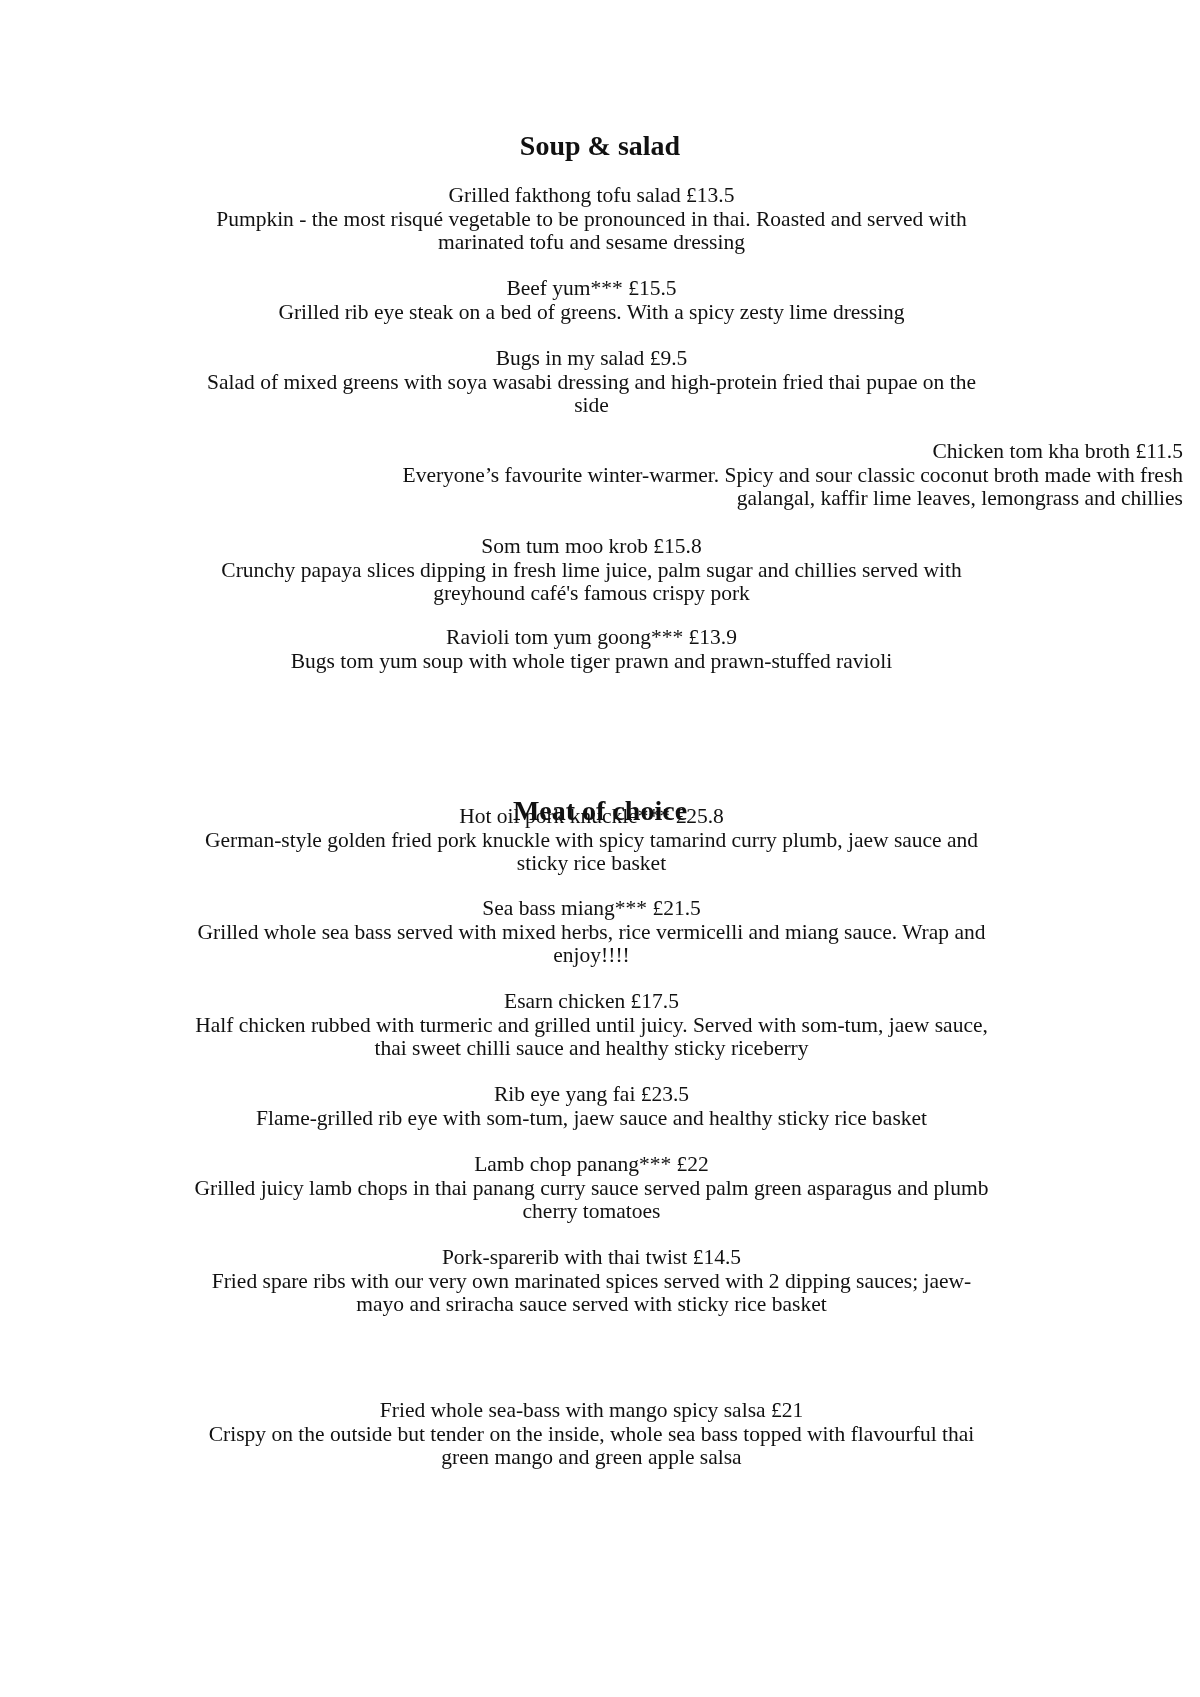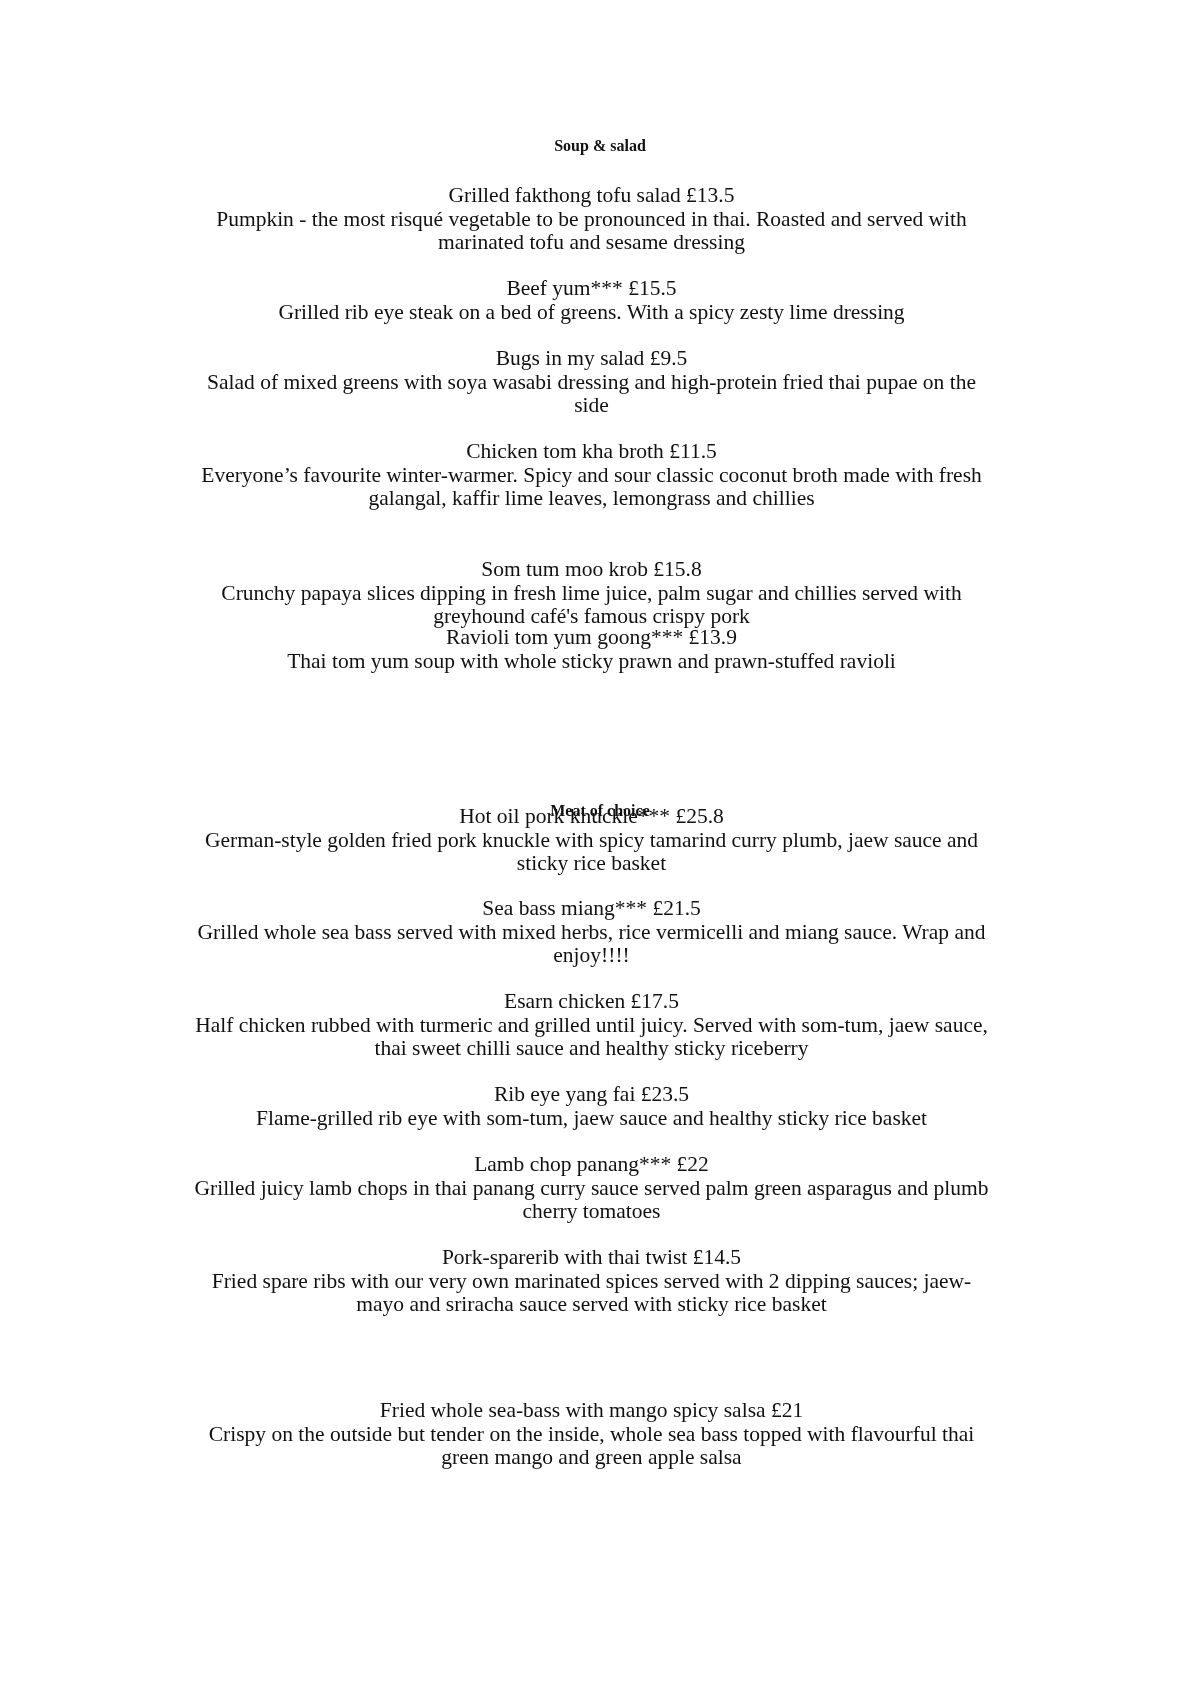--- a/index.html
+++ b/index.html
@@ -24,21 +24,21 @@
     }
     .section {
       position: absolute;
       left: 0;
       width: 1200px;
       text-align: center;
     }
     .section-title {
       font-family: "Liberation Serif", "DejaVu Serif", serif;
       font-weight: bold;
-      font-size: 16px;
+      font-size: 28px;
       line-height: 26px;
       margin: 0;
       height: 26px;
     }
     .item {
       position: absolute;
       left: 0;
       width: 1183px;
       text-align: center;
       font-family: "Liberation Serif", "DejaVu Serif", serif;
@@ -69,35 +69,35 @@
     <span class="item-title">Beef yum*** £15.5</span>
     <span class="item-desc-line">Grilled rib eye steak on a bed of greens. With a spicy zesty lime dressing</span>
   </div>
 
   <div class="item" style="top:347px;">
     <span class="item-title">Bugs in my salad £9.5</span>
     <span class="item-desc-line">Salad of mixed greens with soya wasabi dressing and high-protein fried thai pupae on the</span>
     <span class="item-desc-line">side</span>
   </div>
 
-  <div class="item" style="top:440px;">
+  <div class="item" style="top:440px;text-align:right;">
     <span class="item-title">Chicken tom kha broth £11.5</span>
     <span class="item-desc-line">Everyone’s favourite winter-warmer. Spicy and sour classic coconut broth made with fresh</span>
     <span class="item-desc-line">galangal, kaffir lime leaves, lemongrass and chillies</span>
   </div>
 
-  <div class="item" style="top:558px;">
+  <div class="item" style="top:535px;">
     <span class="item-title">Som tum moo krob £15.8</span>
     <span class="item-desc-line">Crunchy papaya slices dipping in fresh lime juice, palm sugar and chillies served with</span>
     <span class="item-desc-line">greyhound café's famous crispy pork</span>
   </div>
 
   <div class="item" style="top:626px;">
     <span class="item-title">Ravioli tom yum goong*** £13.9</span>
-    <span class="item-desc-line">Thai tom yum soup with whole sticky prawn and prawn-stuffed ravioli</span>
+    <span class="item-desc-line">Bugs tom yum soup with whole tiger prawn and prawn-stuffed ravioli</span>
   </div>
 
   <div class="section" style="top:754px;margin-top:44px;">
     <h2 class="section-title">Meat of choice</h2>
   </div>
 
   <div class="item" style="top:805px;">
     <span class="item-title">Hot oil pork knuckle*** £25.8</span>
     <span class="item-desc-line">German-style golden fried pork knuckle with spicy tamarind curry plumb, jaew sauce and</span>
     <span class="item-desc-line">sticky rice basket</span>

